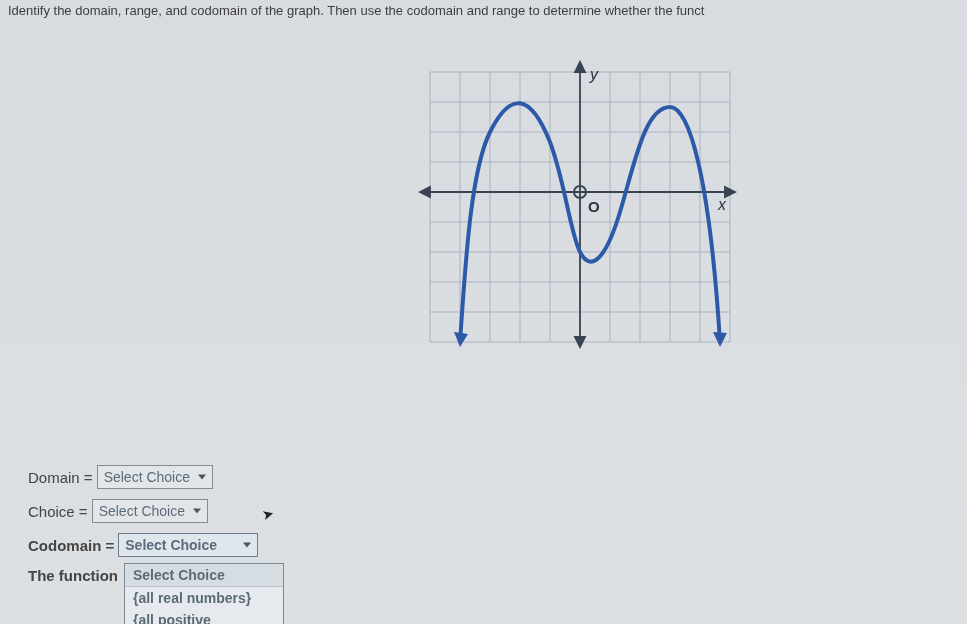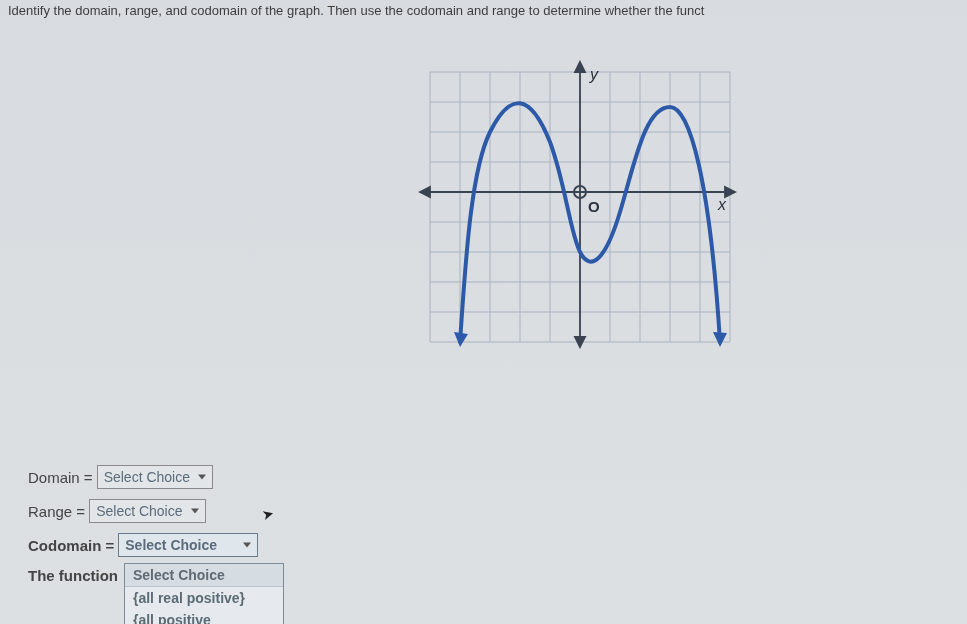--- a/index.html
+++ b/index.html
@@ -155,29 +155,29 @@
     <polygon points="310,295 303,280 317,281" fill="#2d5aa8"></polygon>
   </svg>
 </div>
 
 <div class="form-area">
   <div class="form-row">
     <span class="form-label">Domain =</span>
     <span class="select-box">Select Choice</span>
   </div>
   <div class="form-row">
-    <span class="form-label">Range =</span>
+    <span class="form-label">Choice =</span>
     <span class="select-box">Select Choice</span>
   </div>
   <div class="form-row" style="position:relative;font-weight:bold;">
     <span class="form-label">Codomain =</span>
     <span class="select-box open" style="min-width:140px;">Select Choice</span>
   </div>
   <div class="form-row" style="position:relative; margin-bottom:0;font-weight:bold;">
     <span class="form-label">The function</span>
     <div class="dropdown" style="left:96px; bottom:auto; top:-4px;">
       <div class="dropdown-item header">Select Choice</div>
-      <div class="dropdown-item">{all real positive}</div>
+      <div class="dropdown-item">{all real numbers}</div>
       <div class="dropdown-item">{all positive numbers}</div>
     </div>
   </div>
   <span class="cursor">➤</span>
 </div>
 
 </body></html>

